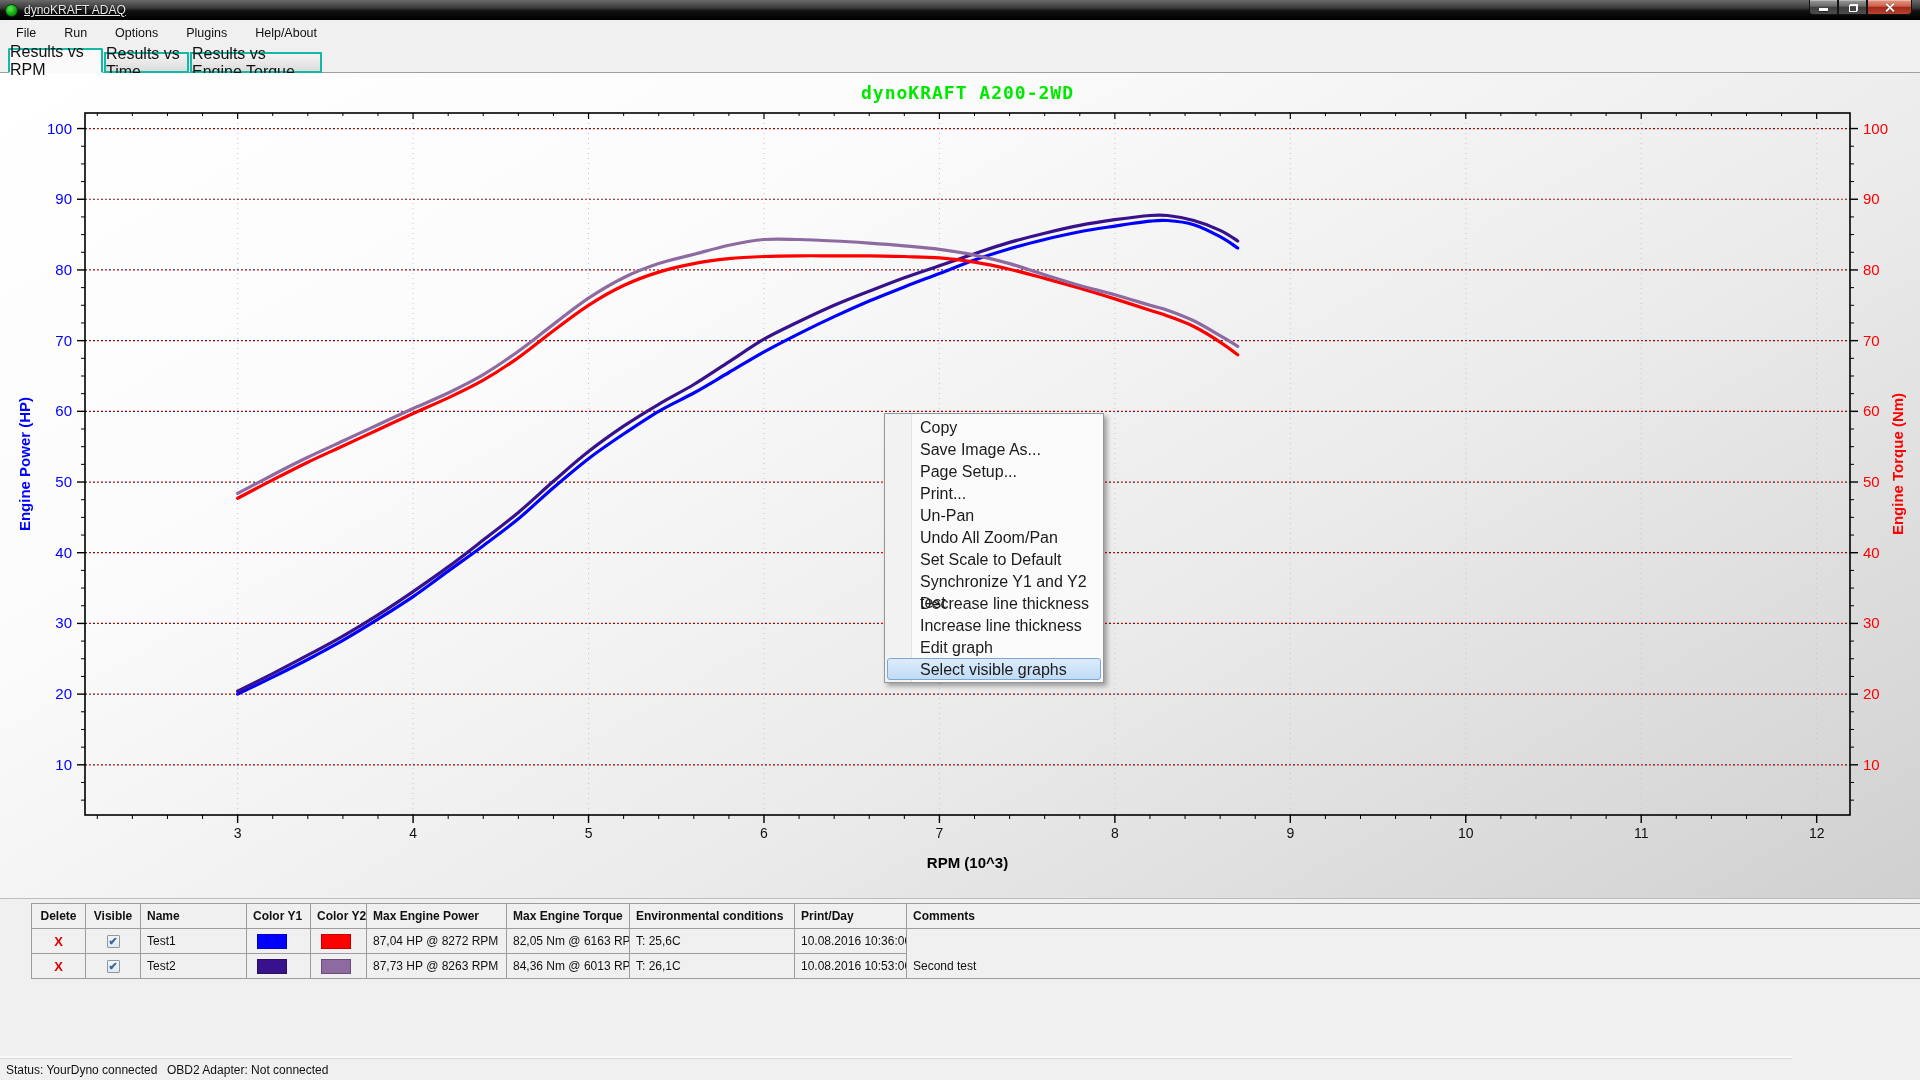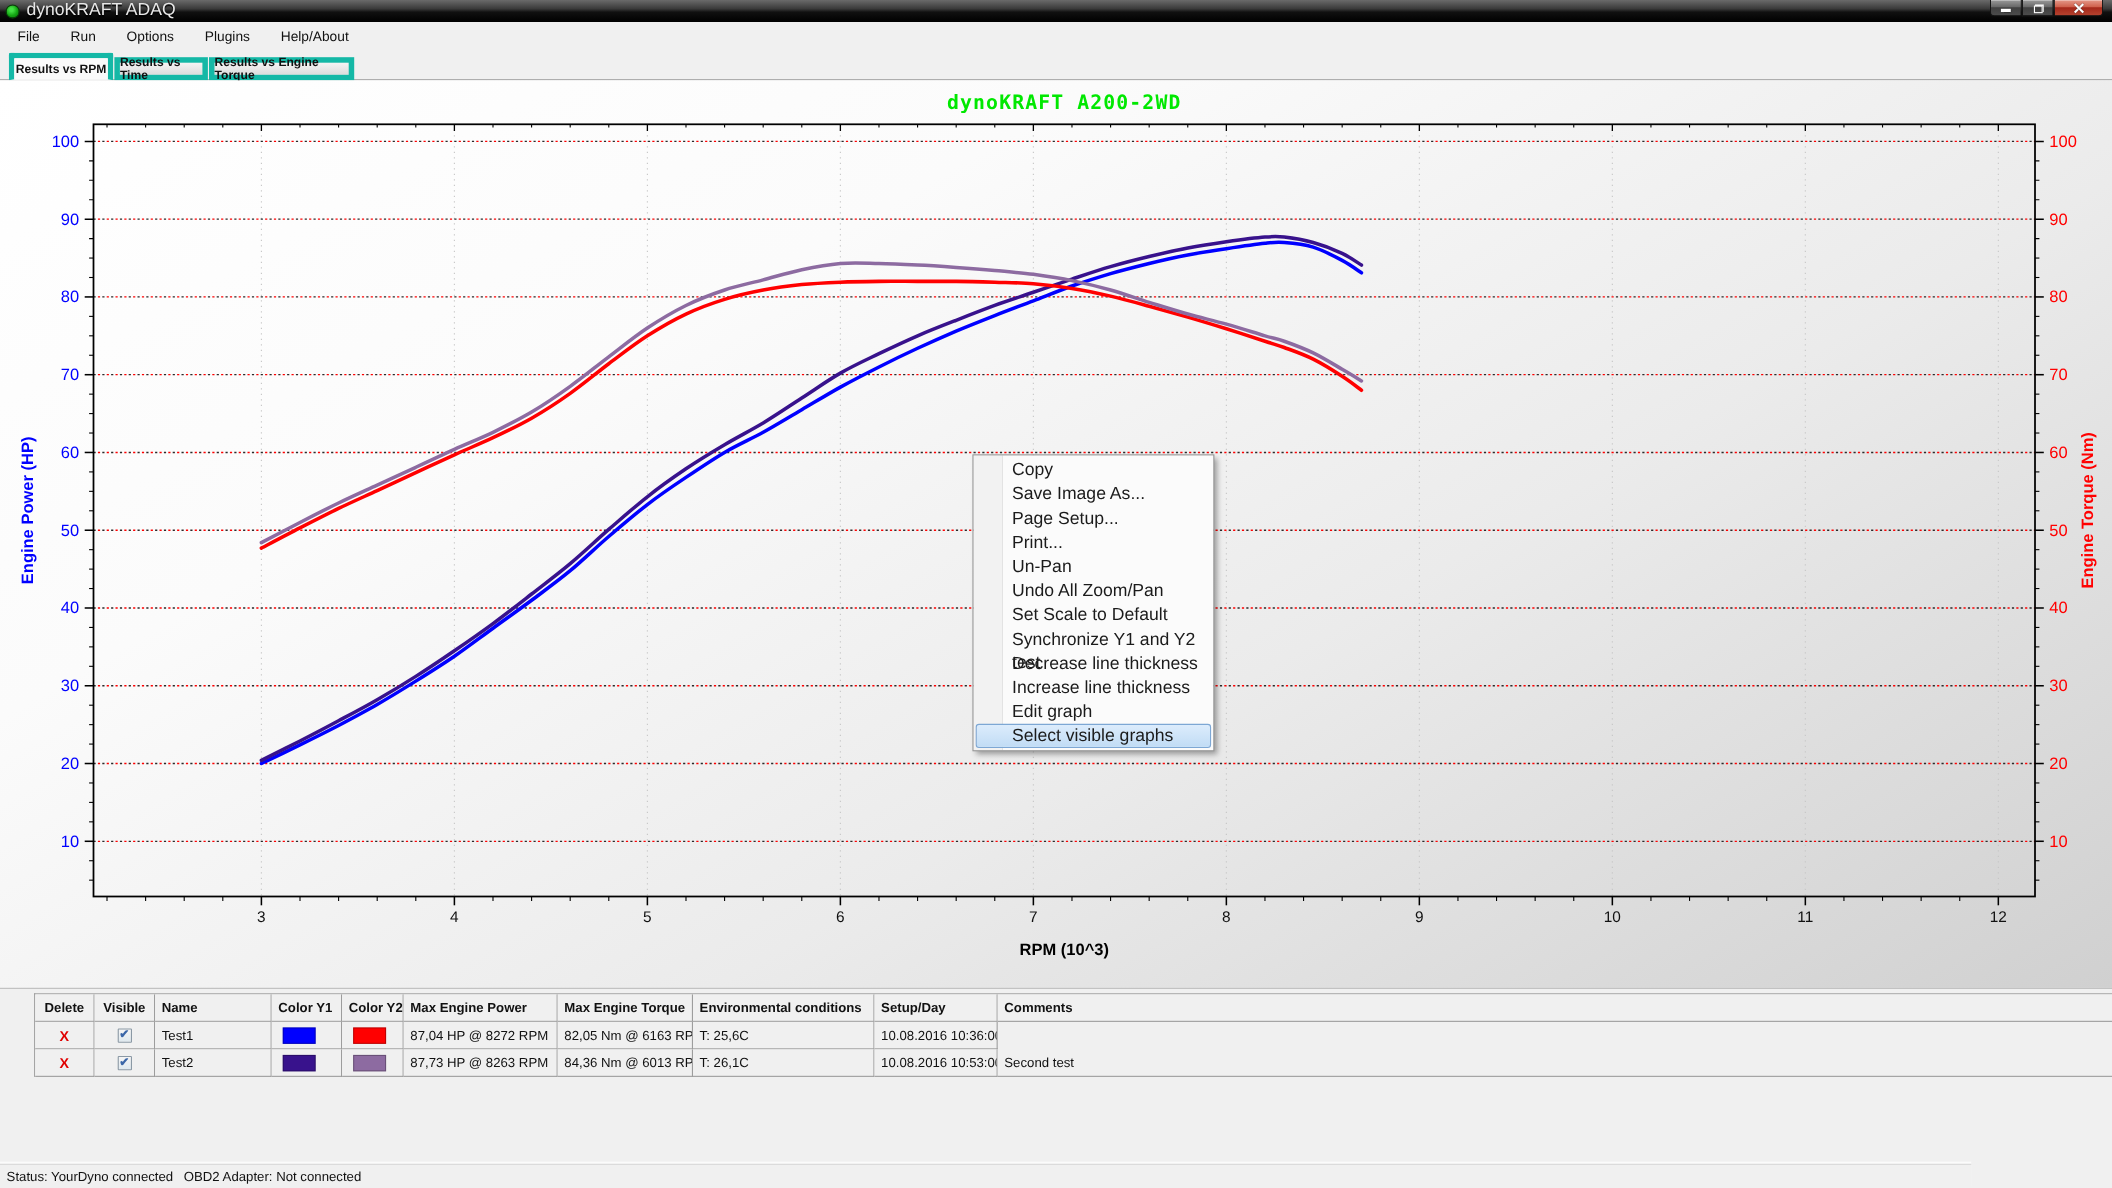--- a/index.html
+++ b/index.html
@@ -12,21 +12,21 @@
   .titlebar {
     position:absolute; top:0; left:0; width:1920px; height:20px;
     background:linear-gradient(#6a6a6a 0%, #3a3a3a 40%, #101010 55%, #000 100%);
     display:flex; align-items:center; padding-left:5px;
   }
   .app-icon {
     width:13px; height:13px; border-radius:50%;
     background:radial-gradient(circle at 40% 35%, #44e044 15%, #13a513 55%, #0a6e0a 100%);
     border:1px solid #064006; margin-right:6px;
   }
-  .win-title { color:#e8e8e8; font-size:16px; text-shadow:0 1px 1px #000; }
+  .win-title { color:#e8e8e8; font-size:12px; text-shadow:0 1px 1px #000;text-decoration:underline; }
   .winbtns { position:absolute; right:8px; top:0; display:flex; }
   .winbtn {
     height:15px; width:29px; border:1px solid #141414; border-top:none;
     background:linear-gradient(#9a9a9a, #686868 45%, #404040 50%, #4c4c4c);
     display:flex; align-items:center; justify-content:center; position:relative;
     box-shadow:inset 0 1px 0 rgba(255,255,255,.35);
   }
   .winbtn:first-child { border-radius:0 0 0 4px; }
   .winbtn.close {
     width:45px; border-radius:0 0 4px 0;
@@ -46,23 +46,23 @@
     position:absolute; top:20px; left:0; width:1920px; height:26px;
     background:#f0f0f0; display:flex; align-items:center; padding-left:8px;
   }
   .menubar .mitem { font-size:12.5px; color:#111; padding:4px 8px; margin-right:12px; cursor:default; }
   
   .tabstrip {
     position:absolute; top:46px; left:0; width:1920px; height:27px;
     border-bottom:1px solid #9f9f9f; background:#f0f0f0;
   }
   .tab {
-    position:absolute; bottom:-1px; font-size:11px; color:#111;
-    border:5px solid #14b8a6; display:flex; align-items:center; justify-content:center;
-    background:linear-gradient(#f4f4f4,#dcdcdc); height:21px;font-weight:bold;
+    position:absolute; bottom:-1px; font-size:16px; color:#111;
+    border:2px solid #14b8a6; display:flex; align-items:center; justify-content:center;
+    background:linear-gradient(#f4f4f4,#dcdcdc); height:21px;
   }
   .tab.active {
     height:25px; background:#fafafa; border-bottom:1px solid #fafafa; z-index:2;
     border-radius:2px 2px 0 0;
   }
   .tab1 { left:8px;   width:95px;  }
   .tab2 { left:104px; width:85px;  }
   .tab3 { left:190px; width:132px; }
   
   .chartpanel {
@@ -427,21 +427,21 @@
 <div class="rtable">
   <div class="trow">
     <div class="tc th center">Delete</div>
     <div class="tc th center">Visible</div>
     <div class="tc th">Name</div>
     <div class="tc th">Color Y1</div>
     <div class="tc th">Color Y2</div>
     <div class="tc th">Max Engine Power</div>
     <div class="tc th">Max Engine Torque</div>
     <div class="tc th">Environmental conditions</div>
-    <div class="tc th">Setup/Day</div>
+    <div class="tc th">Print/Day</div>
     <div class="tc th">Comments</div>
   </div>
   <div class="trow">
     <div class="tc center">
         <span class="del-x">X</span>
       </div>
     <div class="tc center">
         <span class="cb">✔</span>
       </div>
     <div class="tc">Test1</div>

